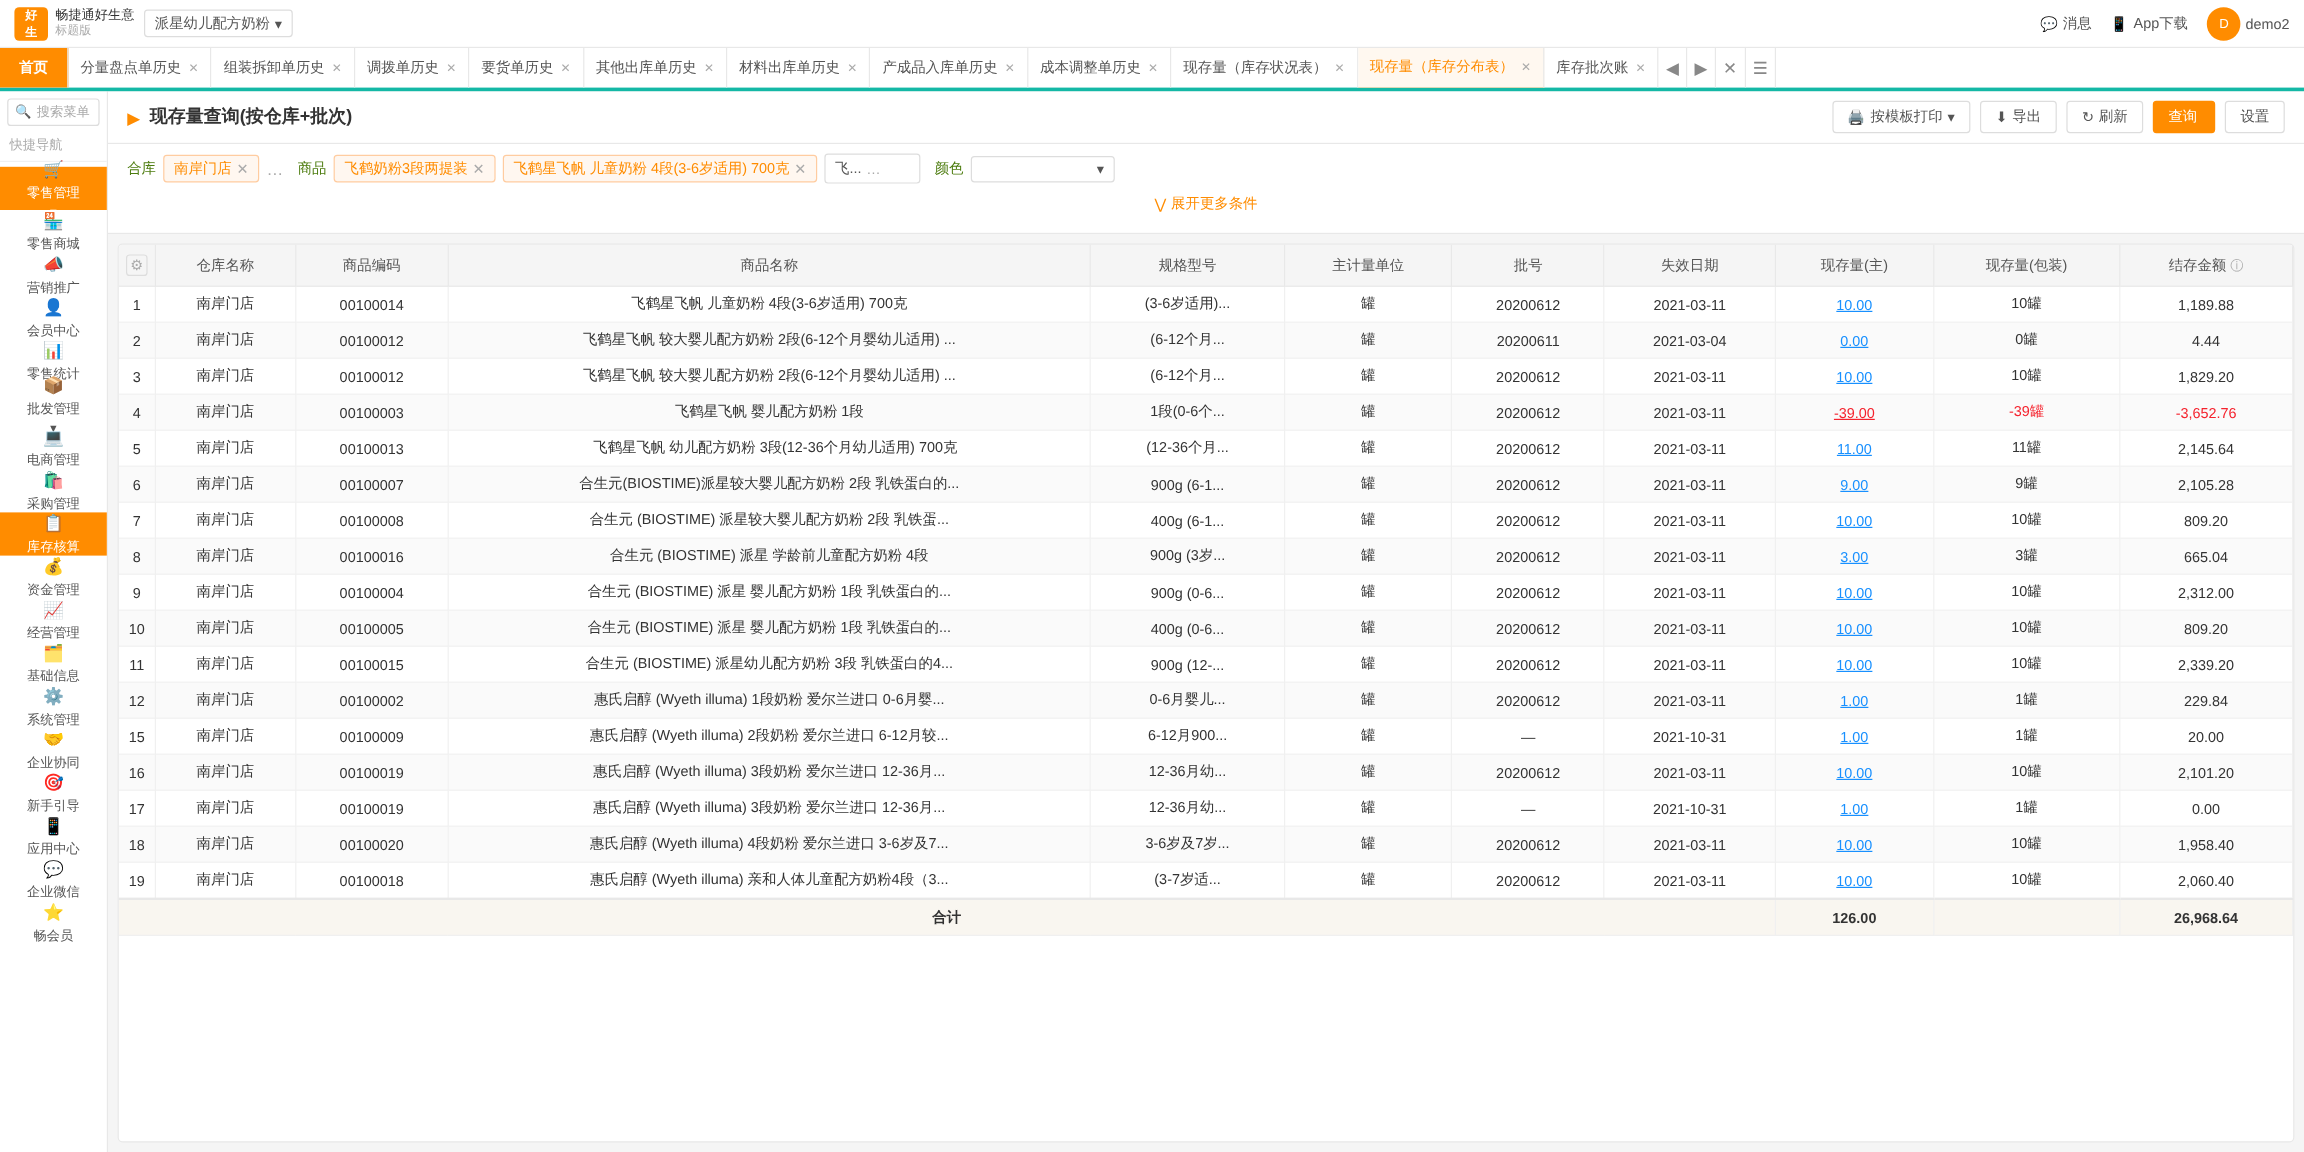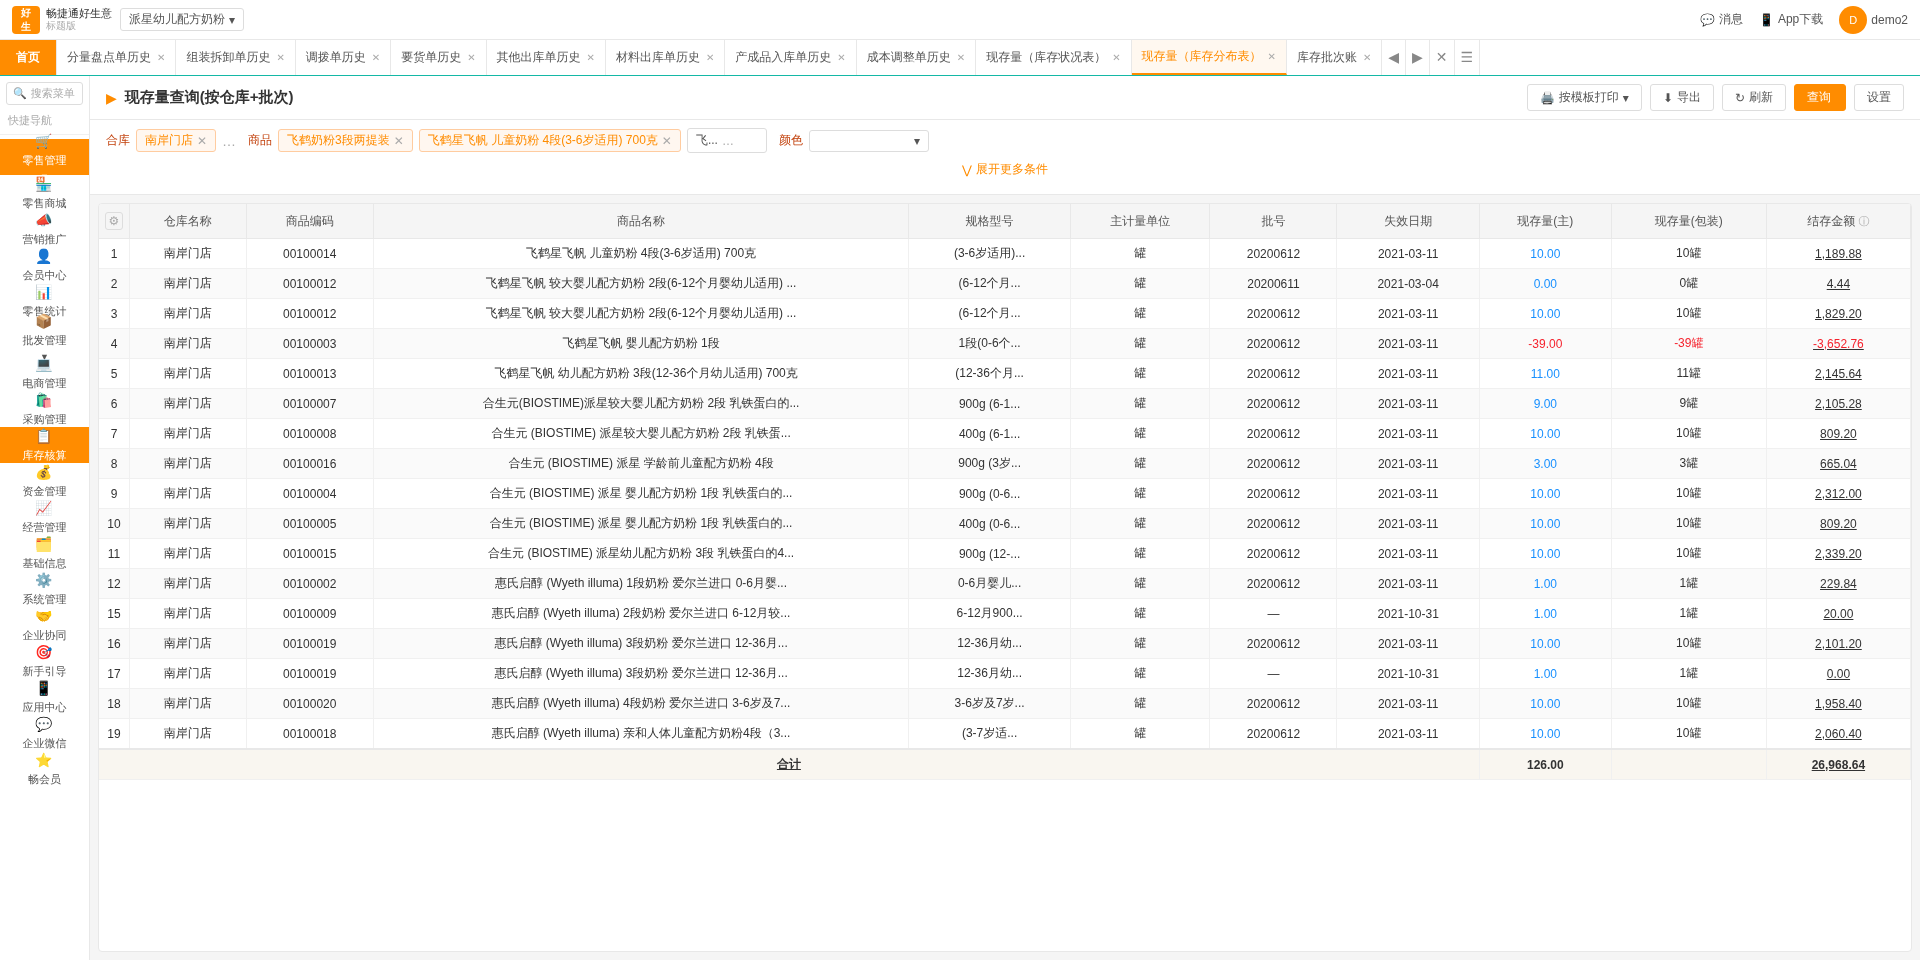--- a/index.html
+++ b/index.html
@@ -10,21 +10,21 @@
     .top-bar-left { display: flex; align-items: center; gap: 8px; }
     .logo-area { display: flex; align-items: center; gap: 6px; }
     .logo-icon { width: 28px; height: 28px; background: #ff8c00; border-radius: 4px; display: flex; align-items: center; justify-content: center; color: #fff; font-size: 10px; font-weight: bold; }
     .logo-text { font-size: 11px; color: #333; line-height: 1.2; }
     .dropdown-selector { display: flex; align-items: center; gap: 4px; border: 1px solid #ddd; border-radius: 3px; padding: 2px 8px; cursor: pointer; font-size: 12px; color: #555; background: #fff; }
     .top-bar-right { display: flex; align-items: center; gap: 16px; }
     .top-bar-icon { display: flex; align-items: center; gap: 4px; cursor: pointer; color: #555; font-size: 12px; }
     .user-avatar { width: 28px; height: 28px; border-radius: 50%; background: #ff8c00; display: flex; align-items: center; justify-content: center; color: #fff; font-size: 11px; }
 
     
-    .tab-bar { background: #fff; height: 36px; display: flex; align-items: flex-end; border-bottom: 1px solid #14b8a6; overflow: hidden; position: relative; }
+    .tab-bar { background: #fff; height: 36px; display: flex; align-items: center; border-bottom: 3px solid #14b8a6; overflow: hidden; position: relative; }
     .tab-item { display: flex; align-items: center; height: 36px; padding: 0 10px; border-right: 1px solid #e8e8e8; font-size: 12px; color: #555; cursor: pointer; white-space: nowrap; gap: 4px; flex-shrink: 0; }
     .tab-item.active { color: #ff8c00; border-bottom: 2px solid #ff8c00; background: #fff8f0; }
     .tab-item .close-x { font-size: 10px; color: #aaa; margin-left: 2px; }
     .tab-item.home { color: #fff; background: #ff8c00; padding: 0 16px; font-weight: bold; }
     .tab-nav-btn { padding: 0 6px; cursor: pointer; color: #888; font-size: 14px; border-right: 1px solid #e8e8e8; height: 36px; display: flex; align-items: center; }
 
     
     .main-layout { display: flex; height: calc(960px - 76px); }
 
     
@@ -42,39 +42,39 @@
     .page-header { background: #fff; padding: 8px 16px; display: flex; align-items: center; justify-content: space-between; border-bottom: 1px solid #e8e8e8; }
     .page-title { font-size: 15px; font-weight: bold; color: #333; }
     .header-actions { display: flex; align-items: center; gap: 8px; }
     .btn { display: flex; align-items: center; gap: 4px; padding: 4px 12px; border-radius: 3px; cursor: pointer; font-size: 12px; border: 1px solid #ddd; background: #fff; color: #555; }
     .btn-primary { background: #ff8c00; color: #fff; border-color: #ff8c00; }
 
     
     .filter-area { background: #fff; padding: 8px 16px; border-bottom: 1px solid #e8e8e8; }
     .filter-row { display: flex; align-items: center; gap: 12px; flex-wrap: wrap; }
     .filter-group { display: flex; align-items: center; gap: 6px; }
-    .filter-label { font-size: 12px; color: #c2410c; white-space: nowrap; }
+    .filter-label { font-size: 12px; color: #4d7c0f; white-space: nowrap; }
     .filter-tag { display: flex; align-items: center; gap: 4px; background: #fff7f0; border: 1px solid #ffcca0; border-radius: 3px; padding: 2px 8px; font-size: 12px; color: #ff8c00; }
     .filter-tag .remove { cursor: pointer; color: #aaa; }
     .filter-input-box { border: 1px solid #ddd; border-radius: 3px; padding: 3px 8px; font-size: 12px; min-width: 80px; color: #555; display: flex; align-items: center; gap: 4px; cursor: pointer; }
     .expand-more { display: flex; align-items: center; gap: 4px; color: #ff8c00; font-size: 12px; cursor: pointer; margin: 4px auto; width: fit-content; }
     .expand-btn-row { text-align: center; padding: 4px; }
 
     .orange-arrow { color: #ff8c00; font-size: 14px; cursor: pointer; }
 
     
     .table-container { flex: 1; overflow: auto; padding: 0; background: #fff; margin: 8px; border-radius: 4px; border: 1px solid #e8e8e8; }
     .data-table { width: 100%; border-collapse: collapse; font-size: 12px; }
     .data-table thead tr { background: #f5f5f5; }
     .data-table th { padding: 8px 6px; text-align: center; border-bottom: 1px solid #e8e8e8; border-right: 1px solid #e8e8e8; color: #555; font-weight: normal; white-space: nowrap; }
     .data-table td { padding: 6px 6px; text-align: center; border-bottom: 1px solid #f0f0f0; border-right: 1px solid #f0f0f0; color: #333; white-space: nowrap; }
     .data-table tbody tr:nth-child(even) { background: #fafafa; }
     .text-left { text-align: left; }
-    .text-right { text-align: right; text-decoration: underline; }
-    .link-text { color: #1890ff; cursor: pointer; }
+    .text-right { text-align: right; }
+    .link-text { color: #1890ff; text-decoration: underline; cursor: pointer; }
     .negative-val { color: #f5222d; }
     .tfoot-row { background: #f9f6f0; font-weight: bold; }
     .tfoot-row td { border-top: 2px solid #e8e8e8; }
     .settings-gear { display: inline-flex; align-items: center; justify-content: center; width: 18px; height: 18px; border: 1px solid #ddd; border-radius: 3px; cursor: pointer; color: #aaa; font-size: 12px; }
     .col-check { width: 30px; }
     .info-icon { font-size: 11px; color: #aaa; cursor: pointer; }
 
     .sidebar-divider { height: 1px; background: #f0f0f0; margin: 4px 0; }
   </style>
 </head>

